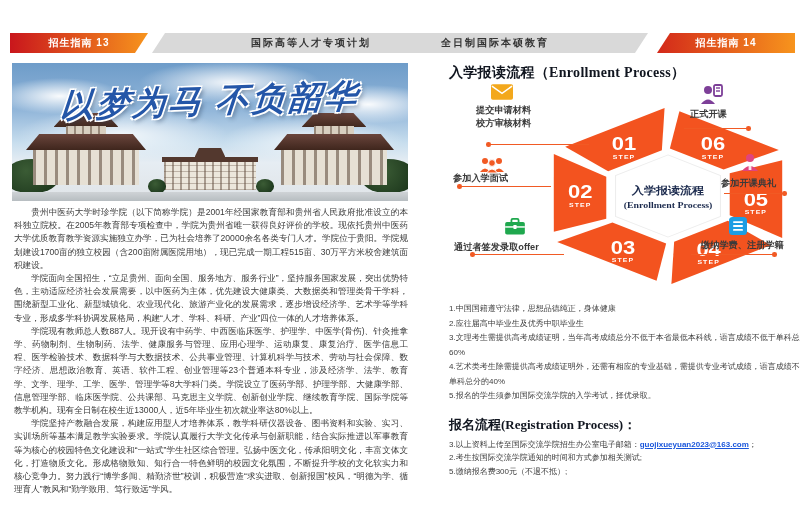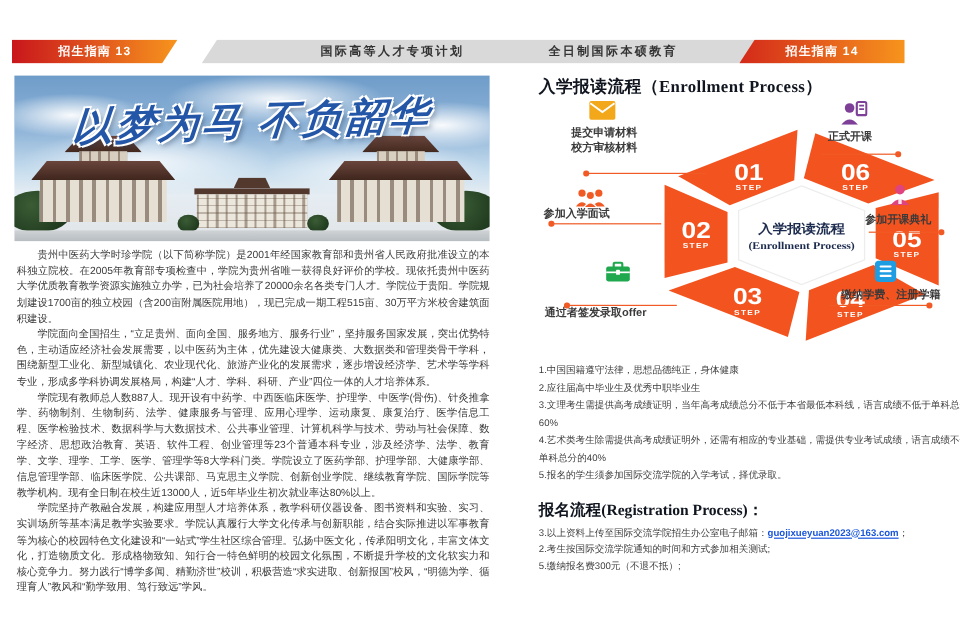--- a/index.html
+++ b/index.html
@@ -5,23 +5,23 @@
   html,body{margin:0;padding:0;background:#fff;}
   .canvas{position:relative;width:800px;height:526px;background:#ffffff;overflow:hidden;
           font-family:"Liberation Sans",sans-serif;}
 
   
   .hdr{position:absolute;left:0;top:33px;width:800px;height:20px;}
   .tab{position:absolute;top:0;height:20px;display:flex;align-items:center;justify-content:center;
        color:#fff;font-size:10px;font-weight:700;letter-spacing:1px;
        background:linear-gradient(90deg,#c9161c,#f7941d);}
   .tab-left{left:10px;width:138px;clip-path:polygon(0 0,100% 0,calc(100% - 13px) 100%,0 100%);}
-  .tab-right{left:616px;width:138px;clip-path:polygon(13px 0,100% 0,100% 100%,0 100%);
+  .tab-right{left:657px;width:138px;clip-path:polygon(13px 0,100% 0,100% 100%,0 100%);
        background:linear-gradient(90deg,#d3291a,#f7941d);}
-  .bar-center{position:absolute;left:168px;top:0;width:496px;height:20px;background:#d9d9d9;
+  .bar-center{position:absolute;left:152px;top:0;width:496px;height:20px;background:#d9d9d9;
        clip-path:polygon(13px 0,100% 0,calc(100% - 13px) 100%,0 100%);
        display:flex;align-items:center;justify-content:center;gap:70px;}
   .bar-center span{font-size:10px;font-weight:700;color:#333;letter-spacing:2px;}
 
   
   .photo{position:absolute;left:12px;top:63px;width:396px;height:138px;overflow:hidden;
      background:linear-gradient(180deg,#6e9cc9 0%,#93b7da 35%,#c8deee 58%,#e6edf3 72%,#e0e4e7 100%);}
   .clouds{position:absolute;inset:0;background:
      radial-gradient(ellipse 90px 26px at 12% 24%,rgba(255,255,255,.95),transparent 70%),
      radial-gradient(ellipse 130px 30px at 55% 14%,rgba(255,255,255,.9),transparent 70%),
@@ -221,21 +221,21 @@
         <rect x="4" y="4.2" width="10" height="1.8" rx=".9" fill="#fff"></rect>
         <rect x="4" y="8.1" width="10" height="1.8" rx=".9" fill="#fff"></rect>
         <rect x="4" y="12" width="10" height="1.8" rx=".9" fill="#fff"></rect>
       </svg>
 
       <div class="clabel" style="left:27px;top:20px;text-align:center;">
         <div>提交申请材料</div>
         <div>校方审核材料</div>
       </div>
       <div class="clabel" style="left:4px;top:88px;">参加入学面试</div>
-      <div class="clabel" style="left:5px;top:170px;">通过者签发录取offer</div>
+      <div class="clabel" style="left:5px;top:157px;">通过者签发录取offer</div>
       <div class="clabel" style="left:241px;top:24px;">正式开课</div>
       <div class="clabel" style="left:272px;top:93px;">参加开课典礼</div>
       <div class="clabel" style="left:252px;top:155px;">缴纳学费、注册学籍</div>
     </div>
 
     <div class="section">
       <div class="adm-items">
         <div>1.中国国籍遵守法律，思想品德纯正，身体健康</div>
         <div>2.应往届高中毕业生及优秀中职毕业生</div>
         <div>3.文理考生需提供高考成绩证明，当年高考成绩总分不低于本省最低本科线，语言成绩不低于单科总分60%</div>

